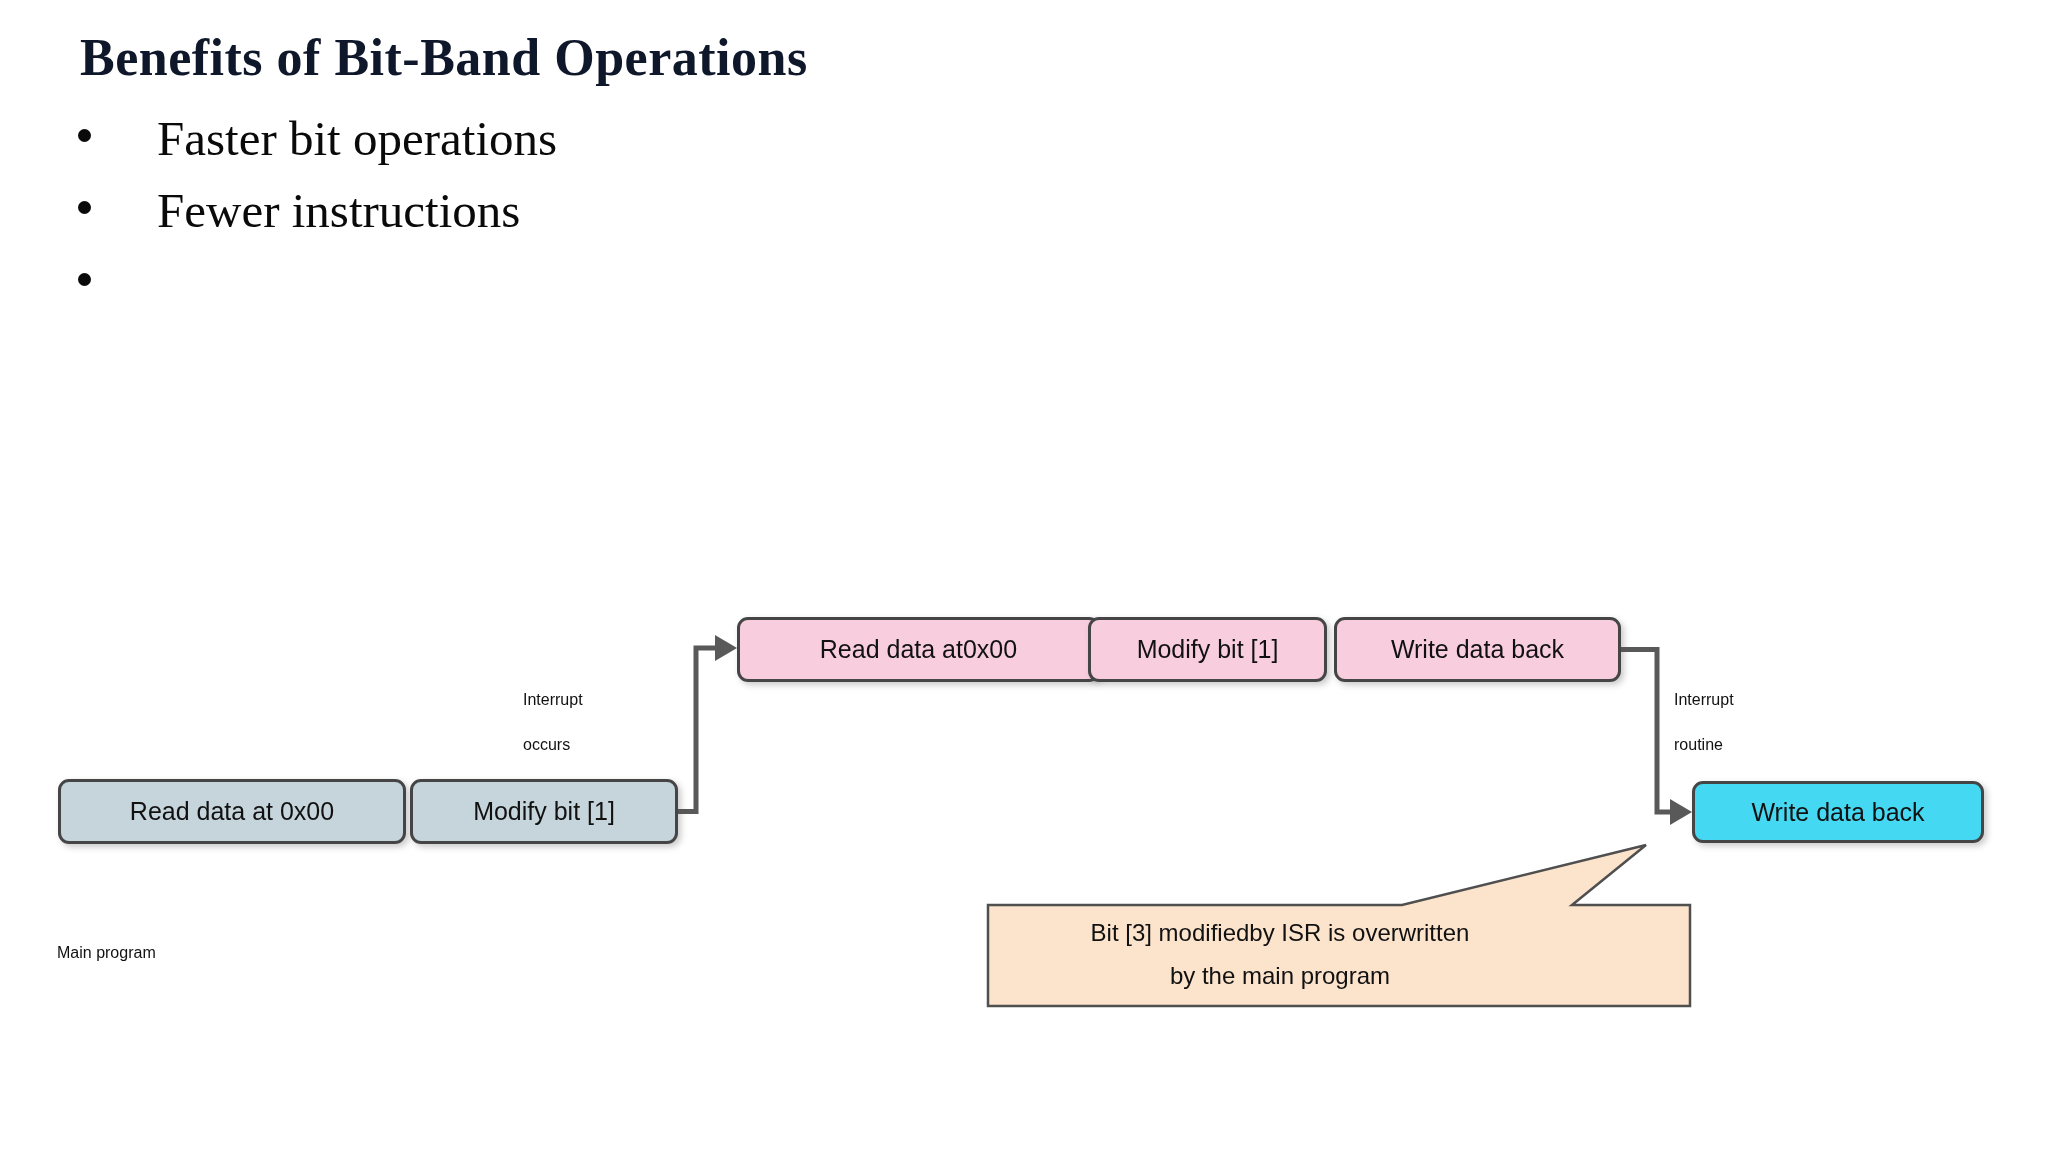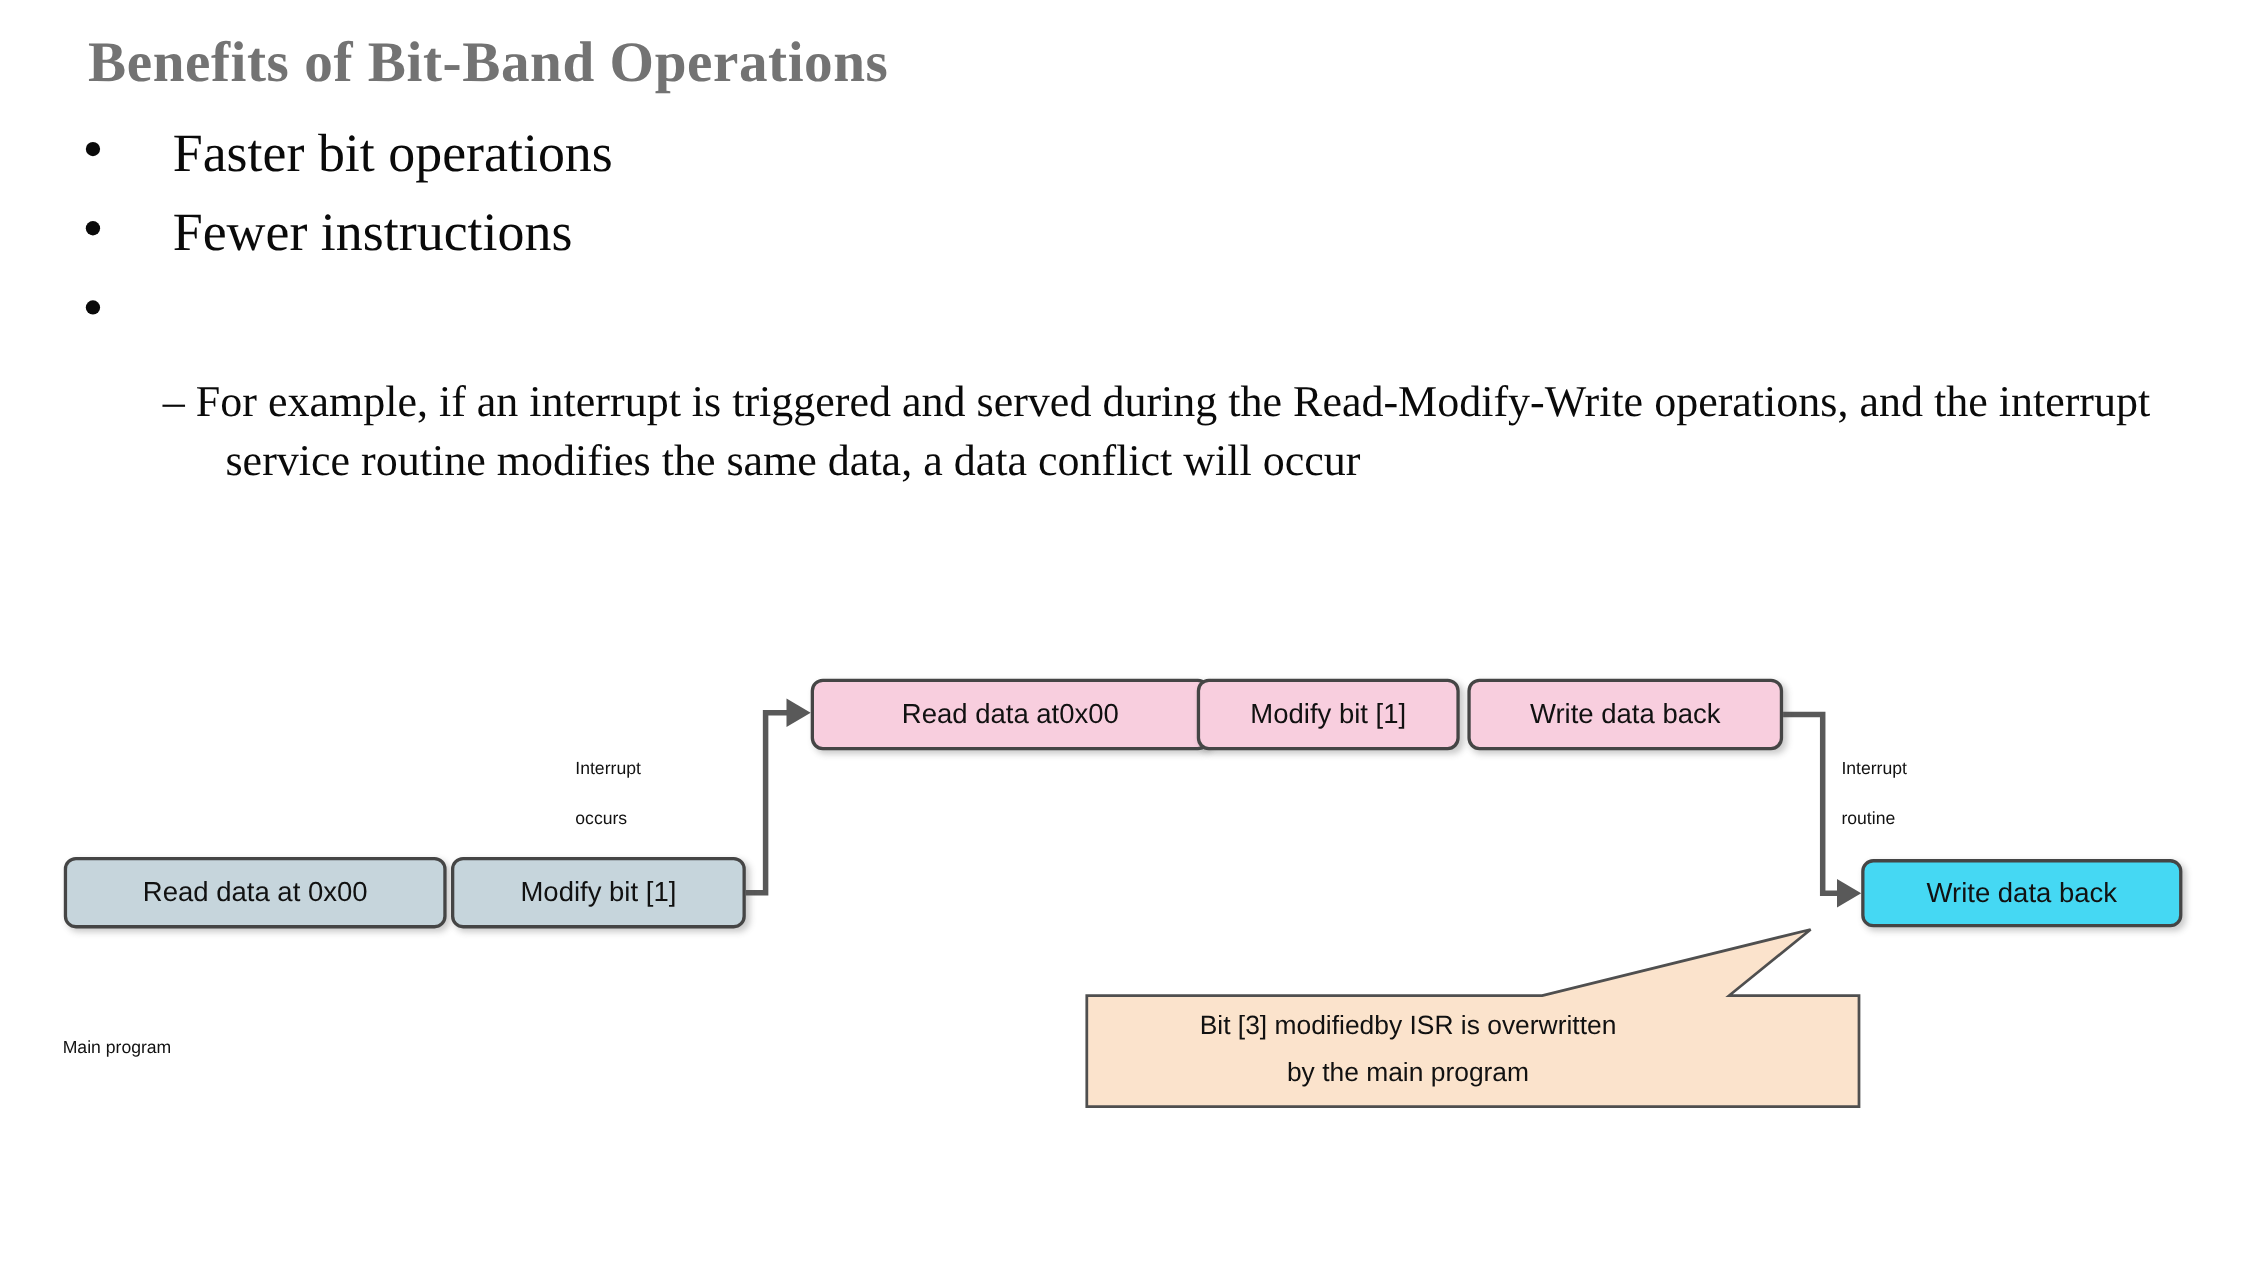--- a/index.html
+++ b/index.html
@@ -3,21 +3,21 @@
 <meta charset="utf-8">
 <style>
   html,body { margin:0; padding:0; background:#ffffff; }
   .slide {
     position:relative; width:2048px; height:1152px; background:#ffffff;
     overflow:hidden; font-family:"Liberation Sans", sans-serif;
   }
   .title {
     position:absolute; left:80px; top:30px; margin:0;
     font-family:"Liberation Serif", serif; font-weight:bold;
-    font-size:52px; line-height:56px; color:#737373; letter-spacing:0.5px;
+    font-size:52px; line-height:56px; color:#0f172a; letter-spacing:0.5px;
   }
   .bullet-text {
     position:absolute; left:157px;
     font-family:"Liberation Serif", serif; font-size:49px; line-height:48px; color:#0a0a0a;
     white-space:nowrap;
   }
   .b1 { top:115px; } .b2 { top:187px; } .b3 { top:259px; }
   .dot {
     position:absolute; left:78px; width:13px; height:13px; border-radius:50%;
     background:#0a0a0a;
@@ -65,21 +65,20 @@
 <div class="slide">
 
   <h1 class="title">Benefits of Bit-Band Operations</h1>
 
   <span class="dot d1"></span>
   <div class="bullet-text b1">Faster bit operations</div>
   <span class="dot d2"></span>
   <div class="bullet-text b2">Fewer instructions</div>
   <span class="dot d3"></span>
 
-  <p class="subbullet">– For example, if an interrupt is triggered and served during the Read-Modify-Write operations, and the interrupt service routine modifies the same data, a data conflict will occur</p>
 
   <svg class="overlay" width="2048" height="1152" viewBox="0 0 2048 1152">
     <path class="conn" d="M 678 811.5 H 696 V 648 H 718"></path>
     <polygon class="ah" points="737,648 715,635 715,661"></polygon>
     <path class="conn" d="M 1621 649.5 H 1657 V 812 H 1673"></path>
     <polygon class="ah" points="1692,812 1670,799 1670,825"></polygon>
     <path class="callout-shape" d="M 988 905 L 1402 905 L 1646 845 L 1572 905 L 1690 905 L 1690 1006 L 988 1006 Z"></path>
   </svg>
 
   <div class="dbox pink p1">

